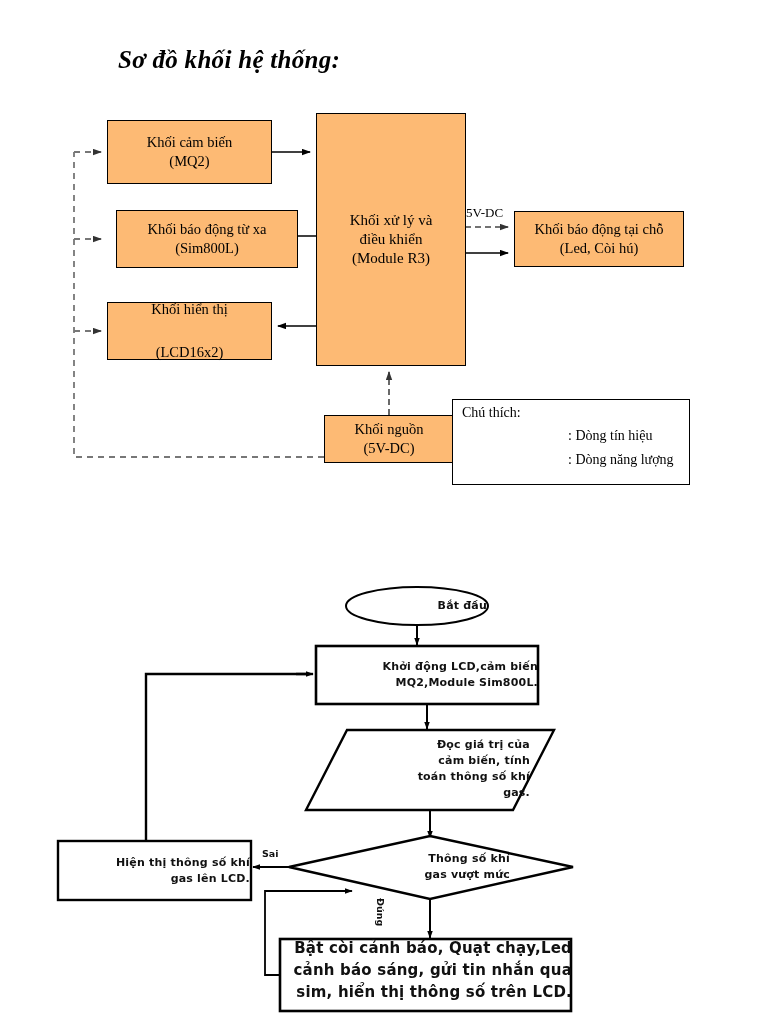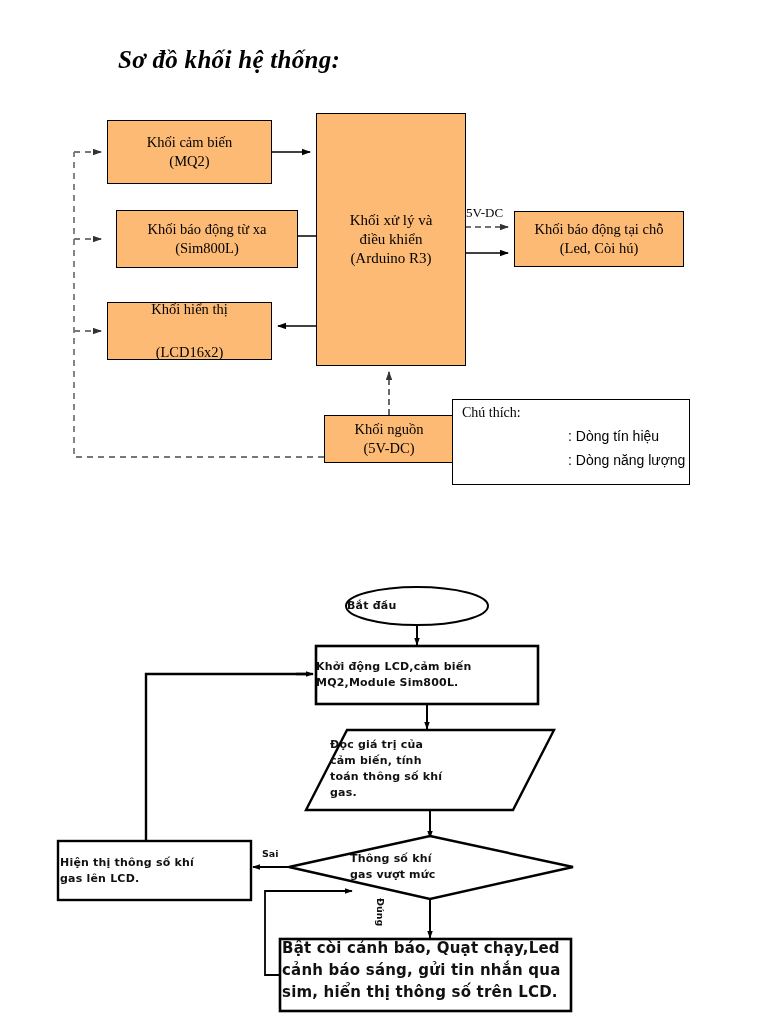--- a/index.html
+++ b/index.html
@@ -73,21 +73,21 @@
     position: absolute;
     left: 9px; top: 5px;
     font-family: "Liberation Serif", serif;
     font-size: 14px;
   }
   #legend .lg-row {
     position: absolute;
     left: 9px;
     width: 224px;
     height: 20px;
-    font-family: Liberation Sans, sans-serif;
+    font-family: Liberation Serif, serif;
     font-size: 14px;
   }
   #legend .lg-row-1 { top: 30px; }
   #legend .lg-row-2 { top: 54px; }
   #legend .lg-text {
     position: absolute;
     left: 106px;
     top: -2px;
     white-space: nowrap;
   }
@@ -99,21 +99,21 @@
     width: 768px; height: 1024px;
     pointer-events: none;
   }
 
   
   .fc-text {
     position: absolute;
     box-sizing: border-box;
     display: flex;
     flex-direction: column;
-    align-items: flex-start;
+    align-items: flex-end;
     justify-content: center;
     text-align: center;
     font-family: "DejaVu Sans", sans-serif;
     font-weight: bold;
     font-size: 11px;
     line-height: 1.45;
     color: #111;
     letter-spacing: 0.2px;
   }
   .fc-text span { display: block; }
@@ -273,21 +273,21 @@
   </div>
 
   <div class="blk" id="blk-display">
     <span>Khối hiển thị</span>
     <span>(LCD16x2)</span>
   </div>
 
   <div class="blk" id="blk-mcu">
     <span>Khối xử lý và</span>
     <span>điều khiển</span>
-    <span>(Arduino R3)</span>
+    <span>(Module R3)</span>
   </div>
 
   <div class="blk" id="blk-local">
     <span>Khối báo động tại chỗ</span>
     <span>(Led, Còi hú)</span>
   </div>
 
   <div class="blk" id="blk-power">
     <span>Khối nguồn</span>
     <span>(5V-DC)</span>

